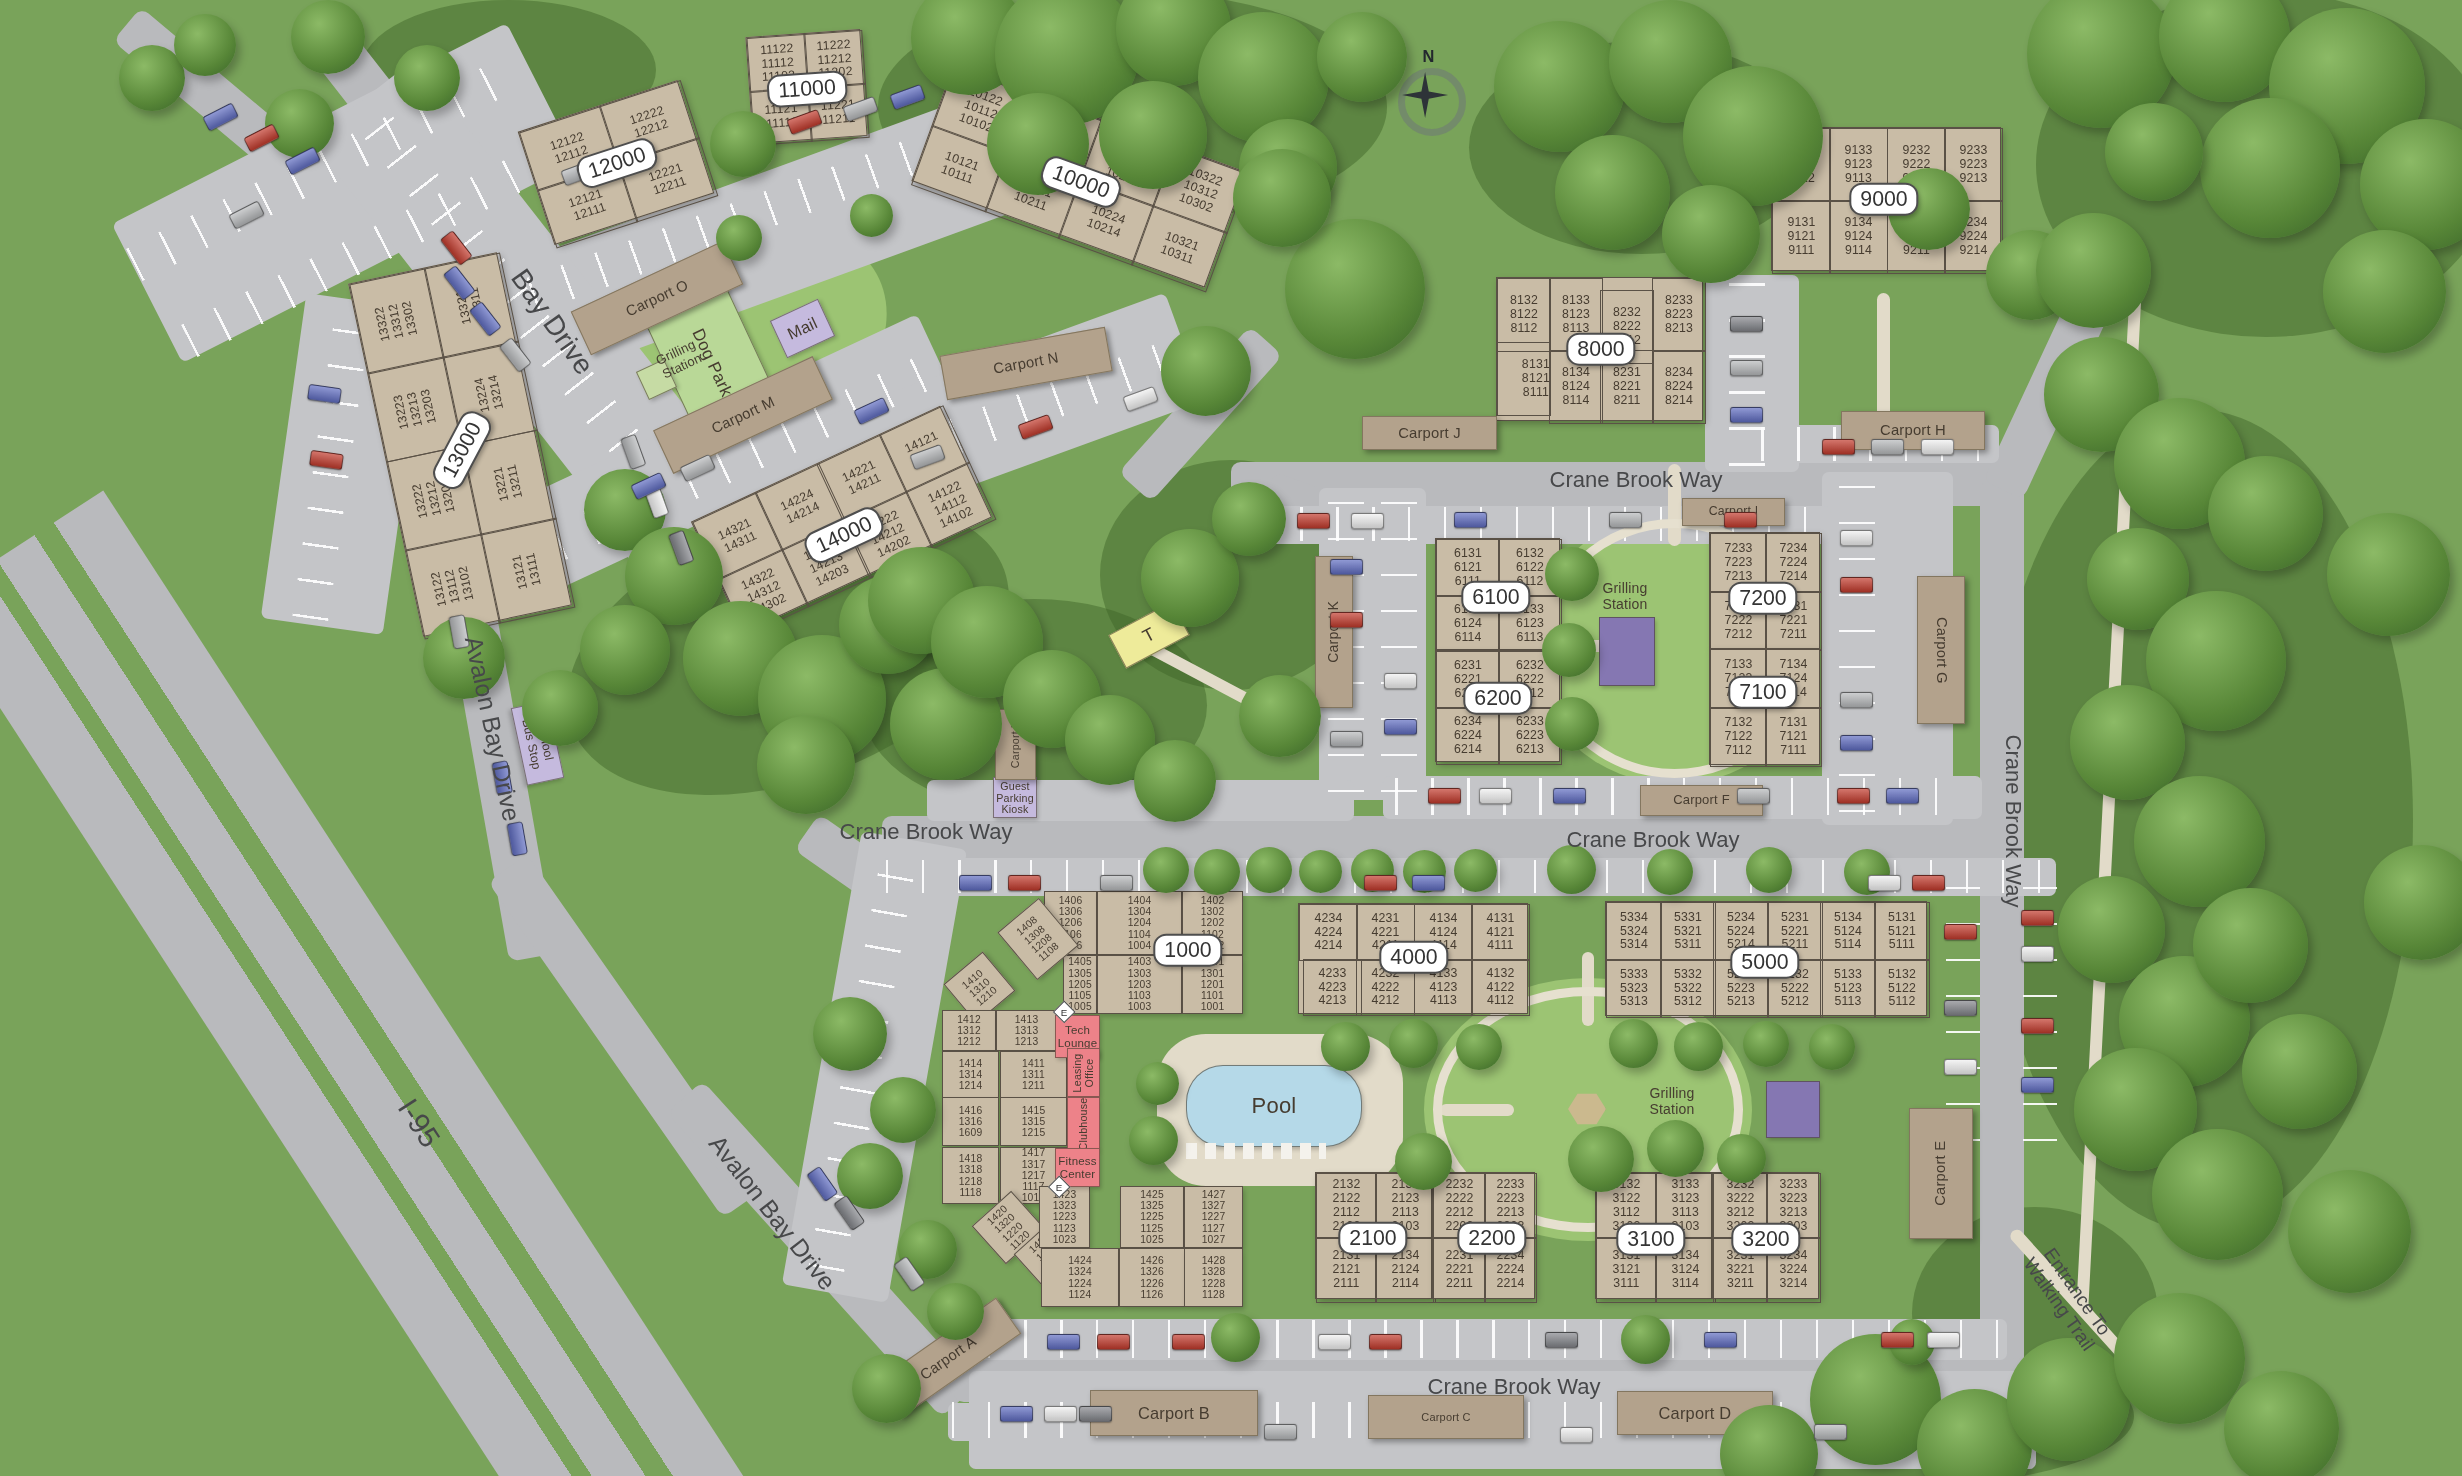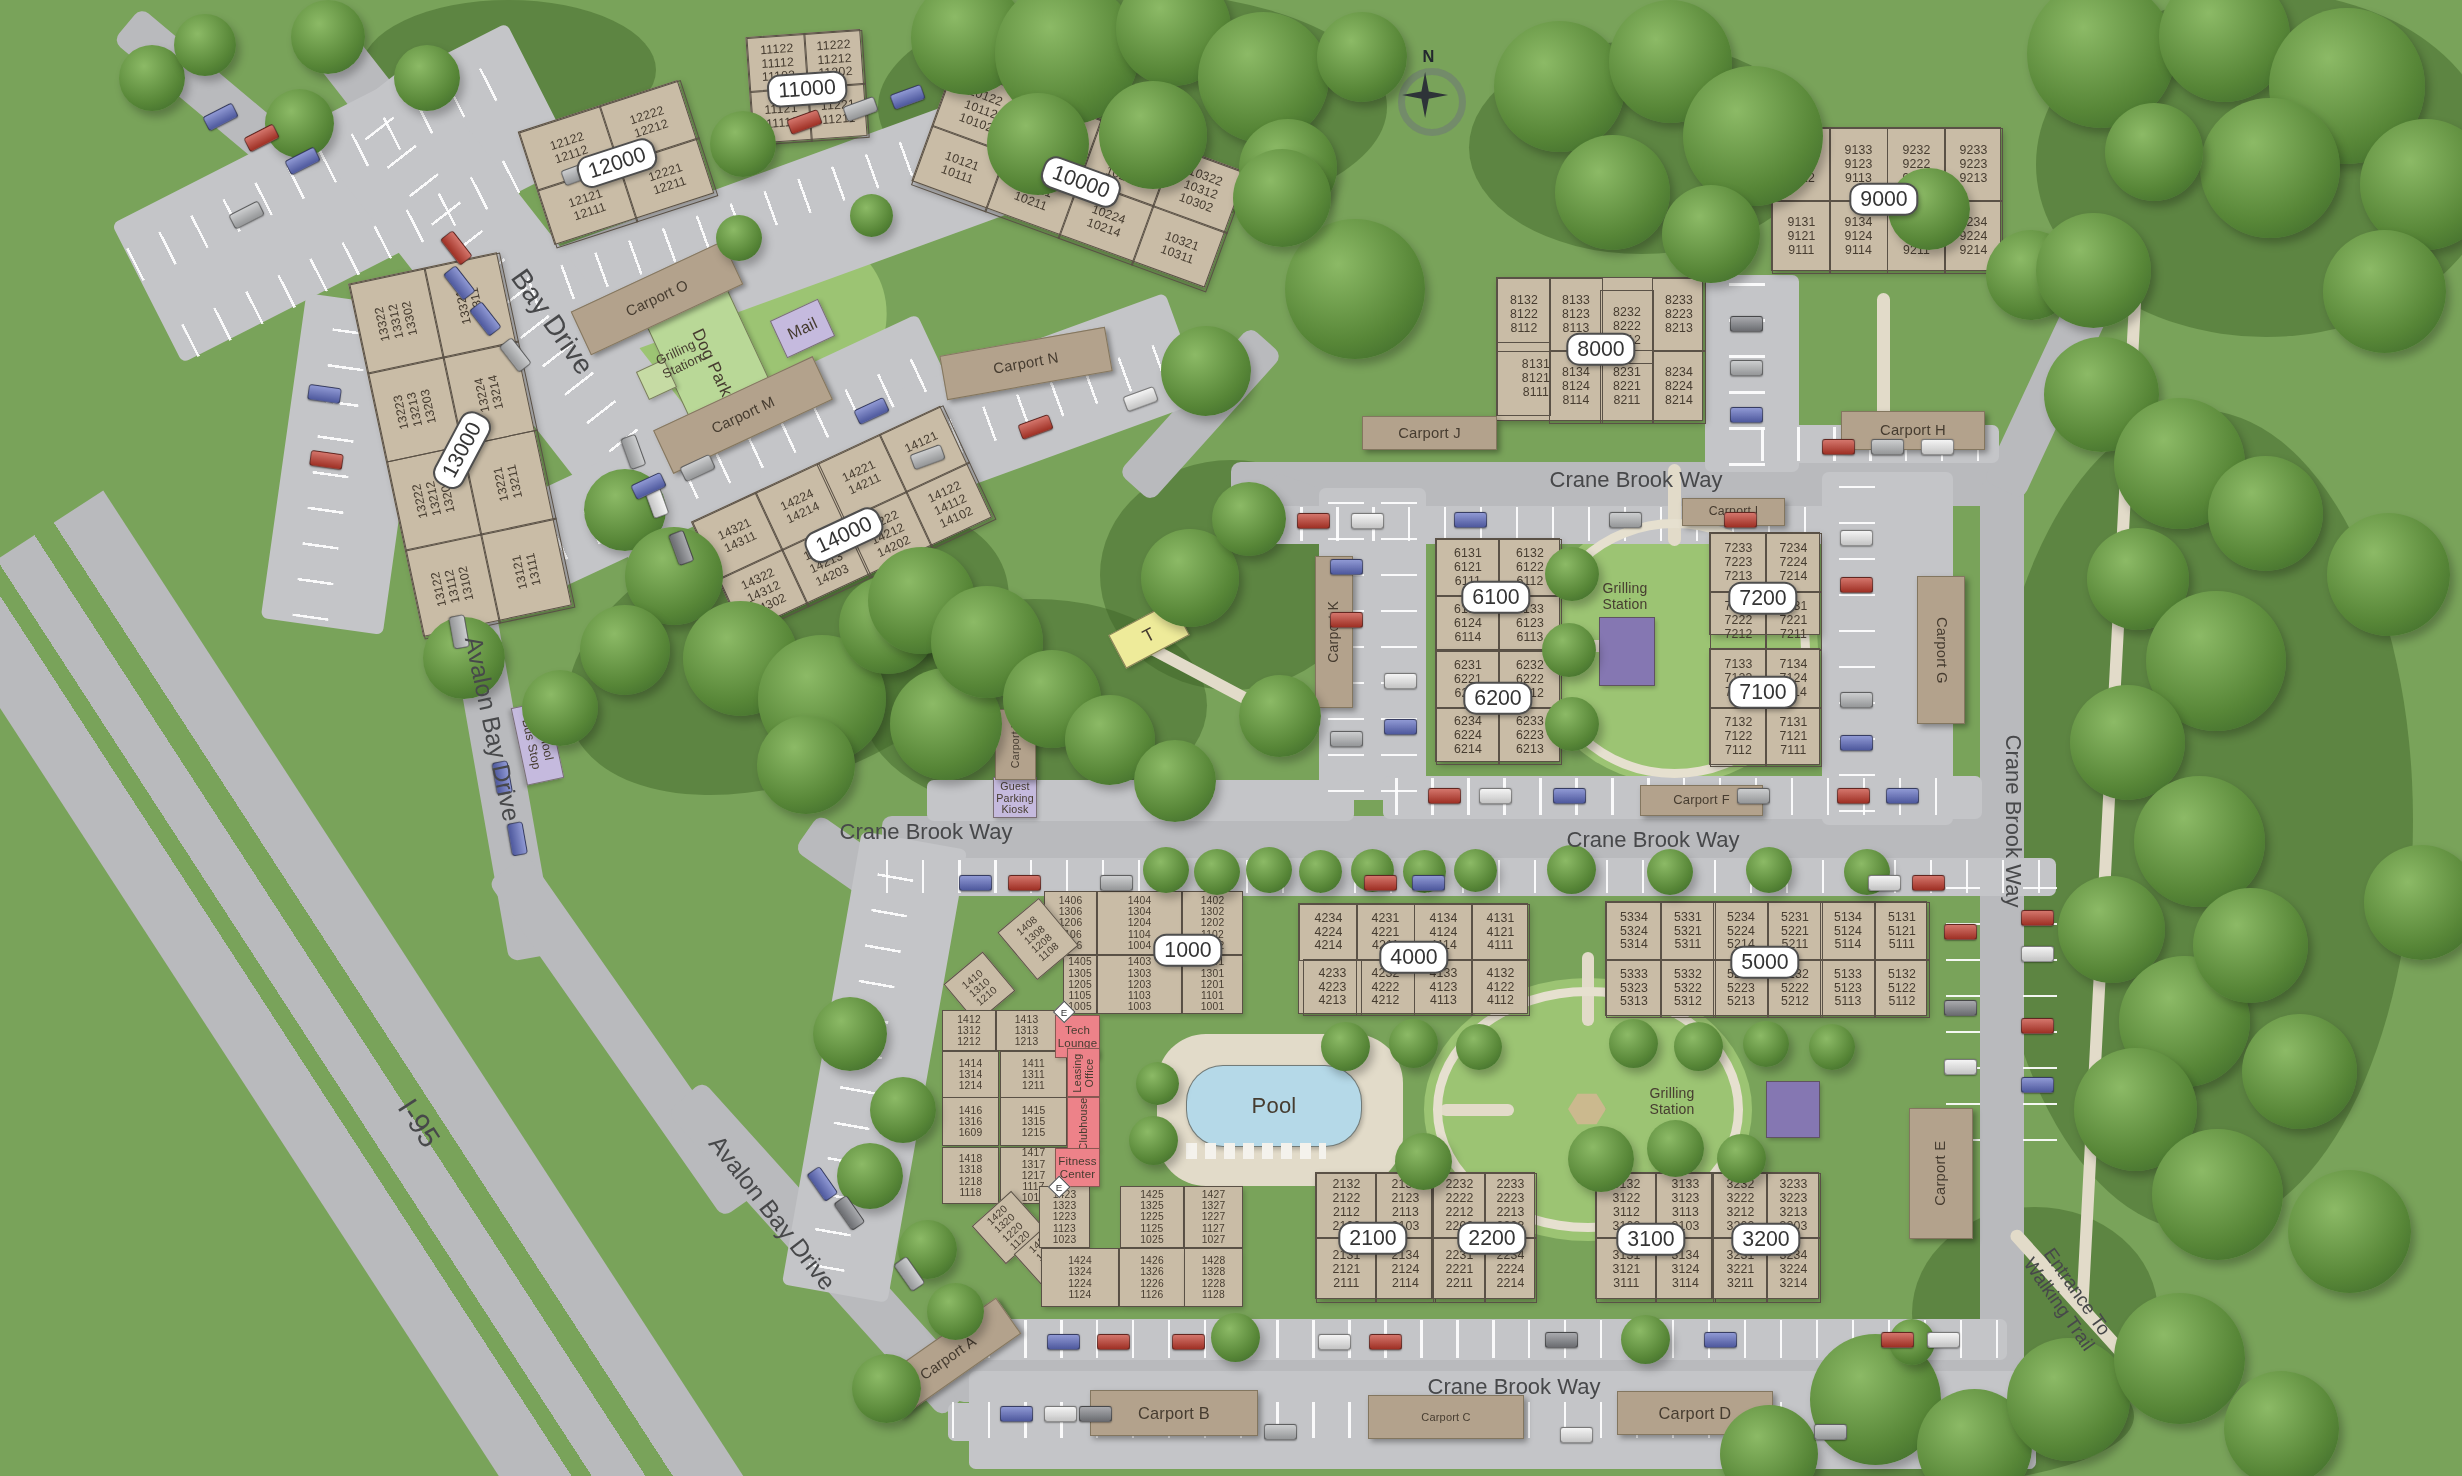--- a/index.html
+++ b/index.html
@@ -514,21 +514,21 @@
         </div>
       </div>
       <div class="cell" style="left: 62px; top: 56px; width: 62px; height: 56px;">
         <div class="tcol">
           <div class="u">6233</div>
           <div class="u">6223</div>
           <div class="u">6213</div>
         </div>
       </div>
     </div>
-    <div class="bld" style="left: 1709px; top: 532px; width: 111px; height: 103px; transform: rotate(0deg);">
+    <div class="bld" style="left: 1709px; top: 532px; width: 111px; height: 117px; transform: rotate(0deg);">
       <div class="cell" style="left: 0px; top: 0px; width: 55px; height: 58px;">
         <div class="tcol">
           <div class="u">7233</div>
           <div class="u">7223</div>
           <div class="u">7213</div>
         </div>
       </div>
       <div class="cell" style="left: 55px; top: 0px; width: 55px; height: 58px;">
         <div class="tcol">
           <div class="u">7234</div>

